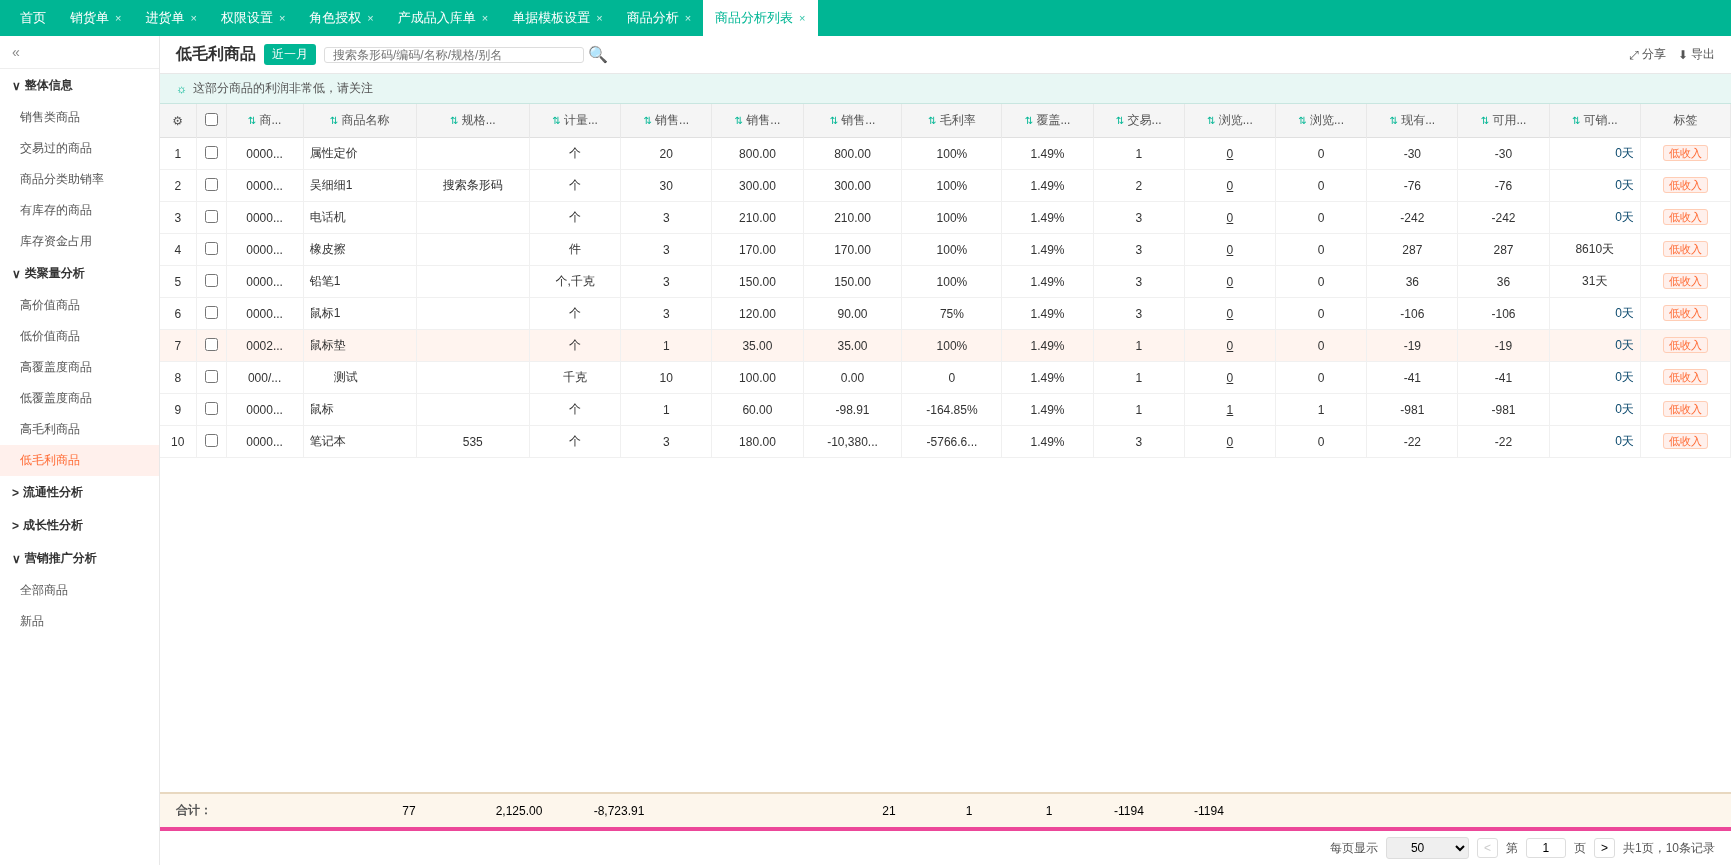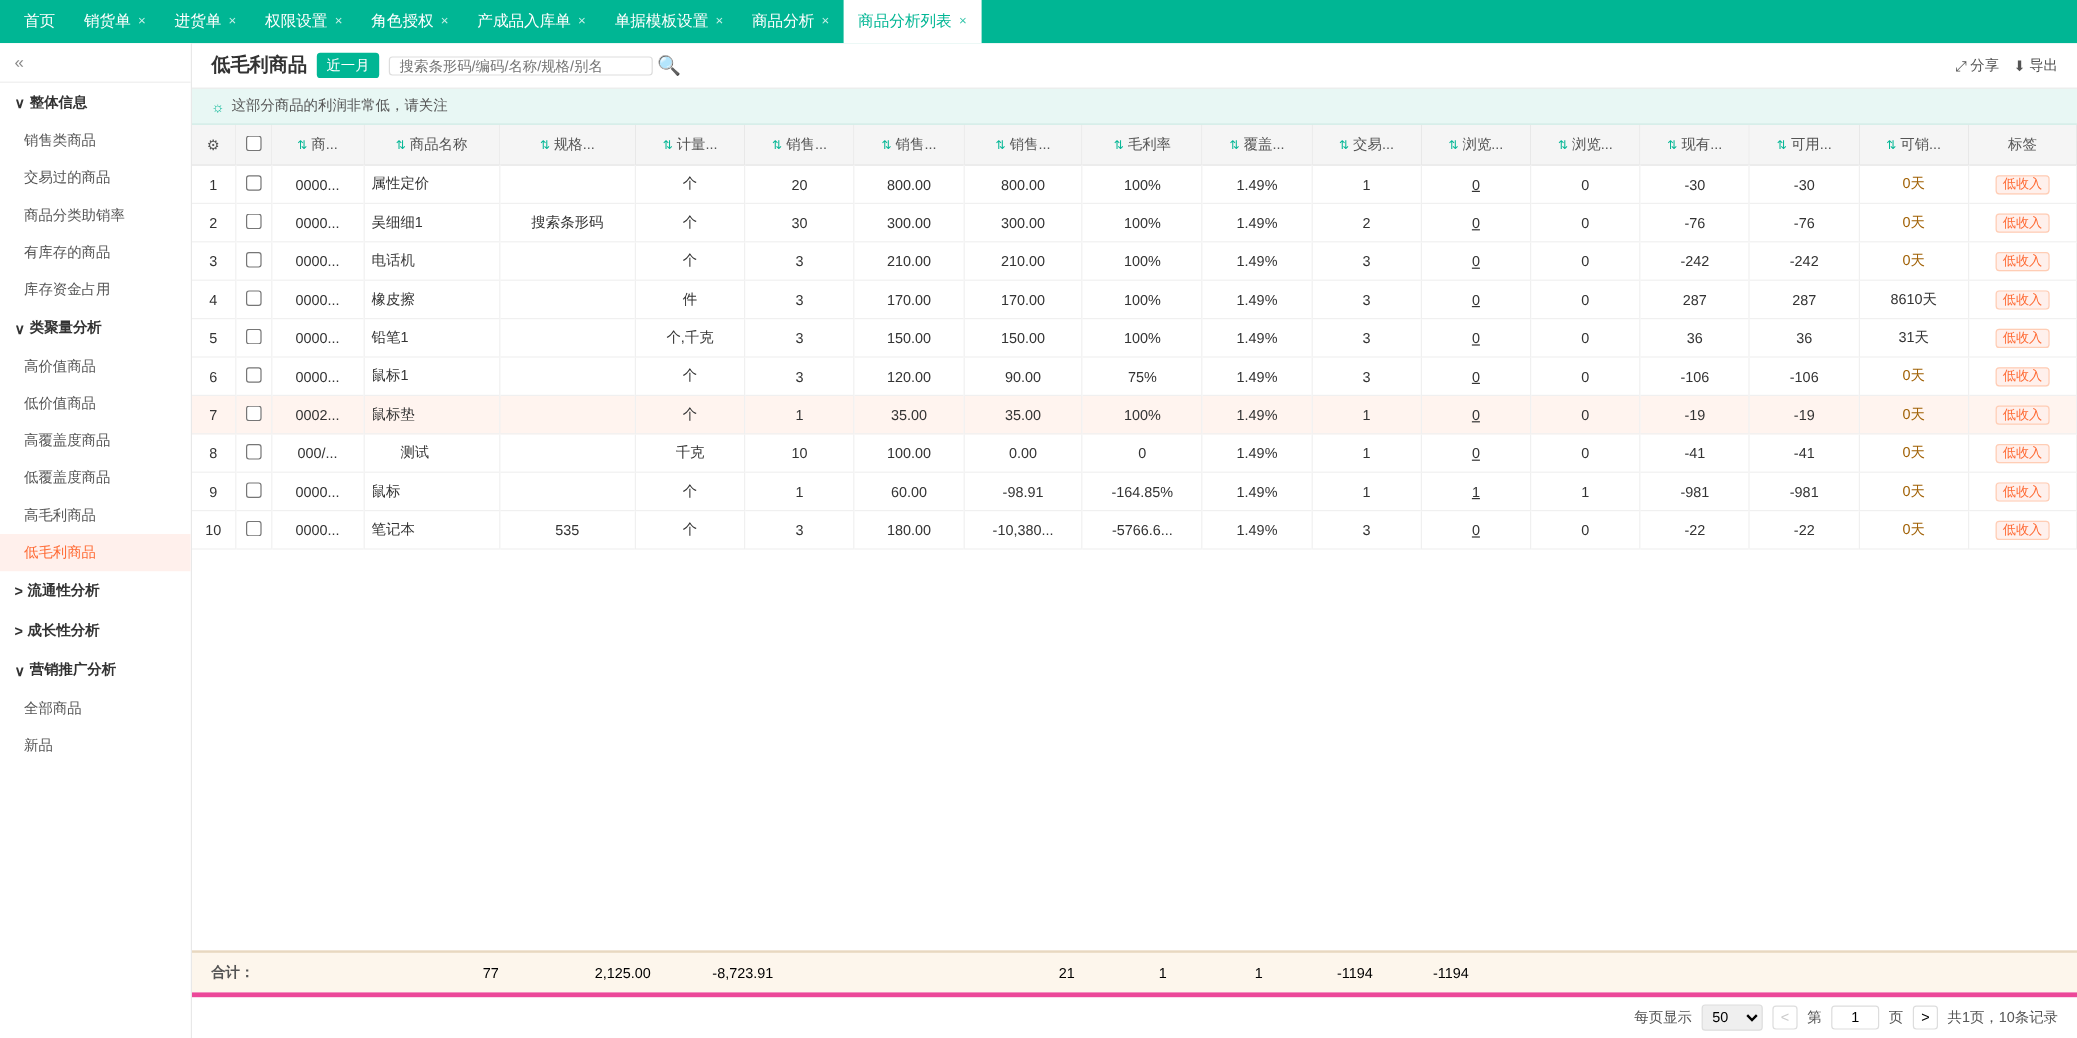--- a/index.html
+++ b/index.html
@@ -86,21 +86,21 @@
       border: none;
       border-radius: 3px;
       padding: 2px 8px;
       font-size: 12px;
       cursor: pointer;
     }
     .search-box {
       border: 1px solid #ddd;
       border-radius: 3px;
       padding: 0 8px;
-      width: 220px;
+      width: 260px;
       outline: none;
       color: #999;
     }
     .search-icon-btn {
       background: none;
       border: none;
       cursor: pointer;
       color: #00b694;
       font-size: 16px;
       margin-left: -4px;
@@ -163,21 +163,21 @@
     }
     tbody tr.highlighted { background: #fff4ef; }
     tbody td {
       padding: 7px 6px;
       text-align: center;
       color: #333;
       border-right: 1px solid #f0f0f0;
       white-space: nowrap;
     }
     .text-left { text-align: left; }
-    .text-orange { color: #a16207; }
+    .text-orange { color: #0c4a6e; text-align: right; }
     .link-underline { text-decoration: underline; color: #333; cursor: pointer; }
     .tag-label {
       background: #fff0ec;
       color: #ff6b35;
       border: 1px solid #ffcdb5;
       border-radius: 3px;
       padding: 1px 5px;
       font-size: 11px;
     }
 
@@ -203,21 +203,21 @@
       padding: 6px 16px;
       display: flex;
       align-items: center;
       justify-content: flex-end;
       gap: 8px;
       color: #555;
     }
     .page-size-select {
       border: 1px solid #ddd;
       border-radius: 3px;
-      padding: 2px 4px;
+      padding: 2px 20px;
     }
     .page-btn {
       border: 1px solid #ddd;
       background: #fff;
       padding: 2px 6px;
       cursor: pointer;
       border-radius: 3px;
     }
     .page-btn:disabled { color: #ccc; cursor: default; }
     .page-input {

